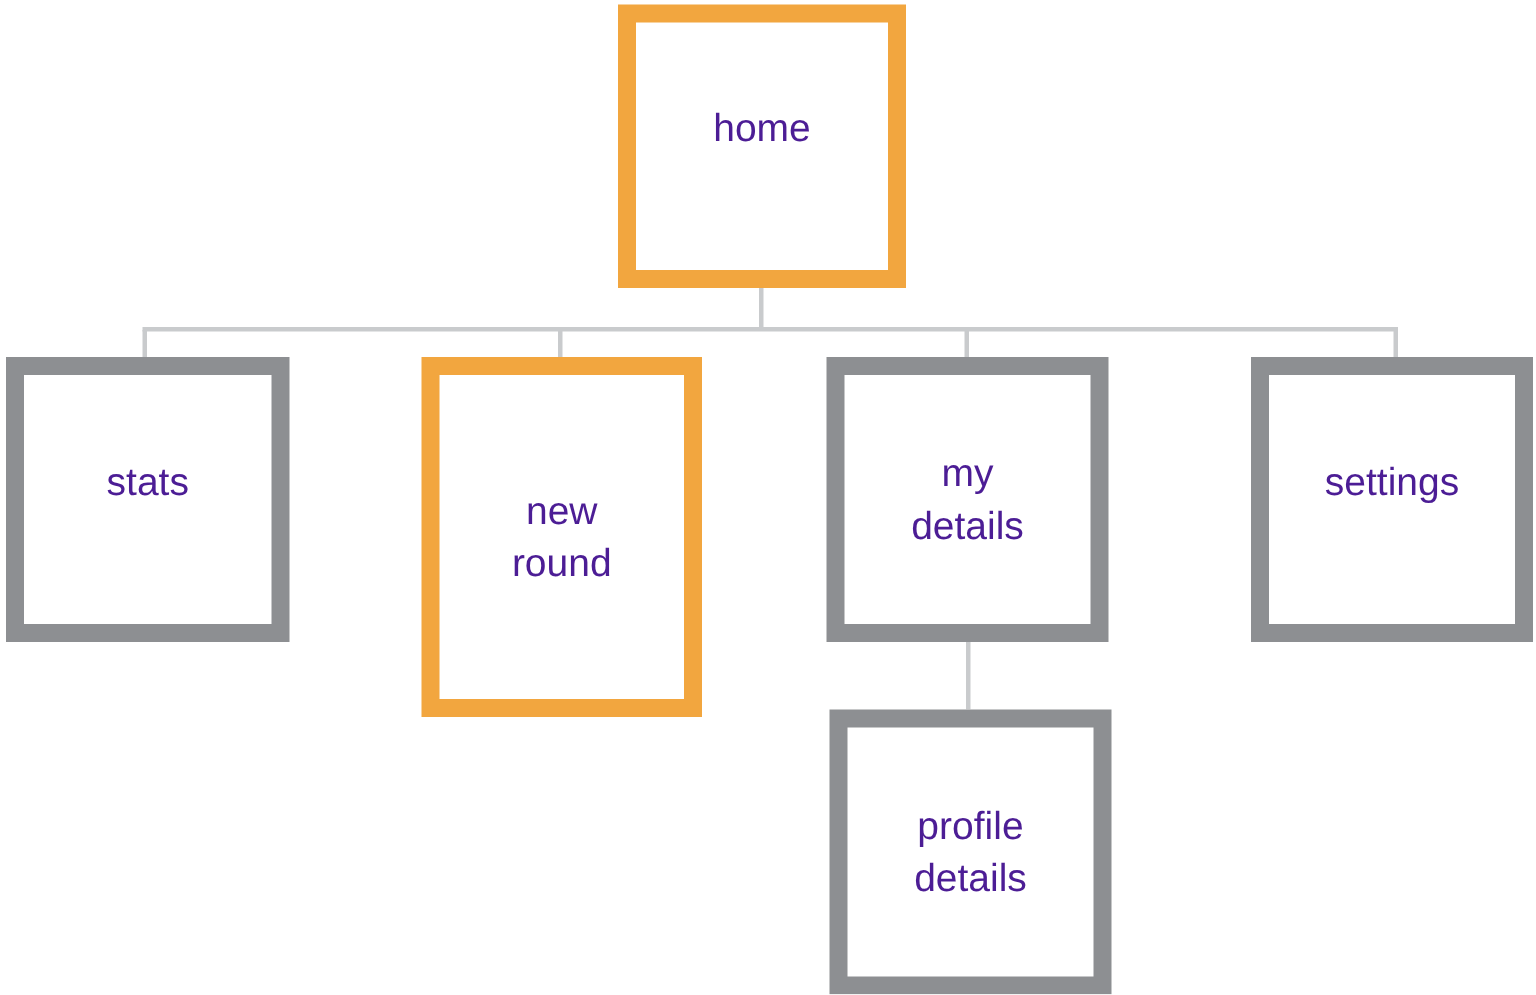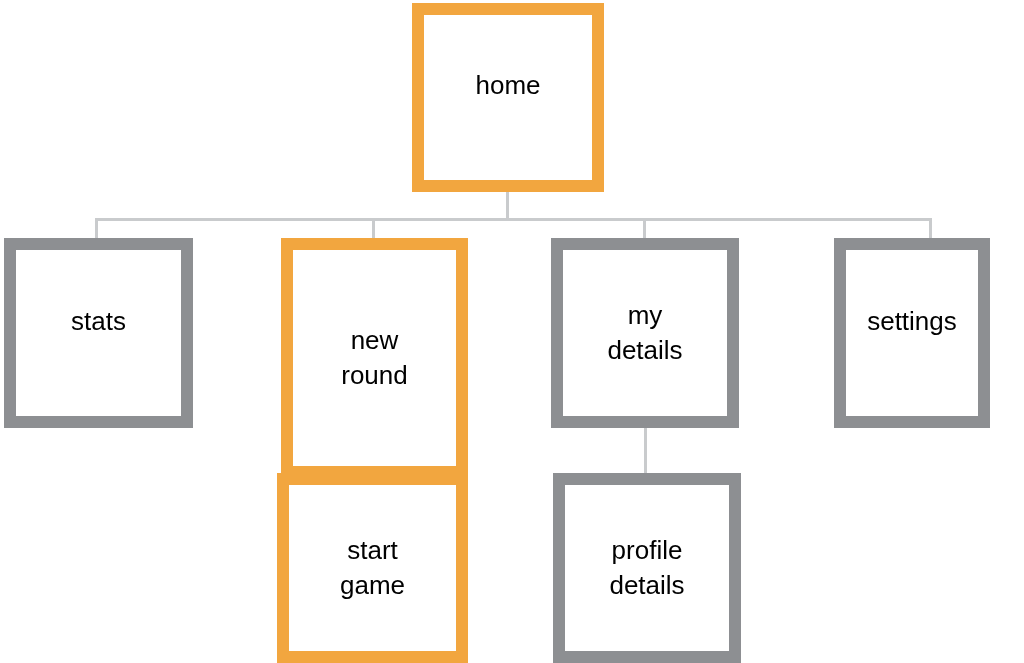--- a/index.html
+++ b/index.html
@@ -22,35 +22,35 @@
     display: flex;
     align-items: center;
     justify-content: center;
     text-align: center;
   }
   .node.orange { border: 12px solid #F2A63F; }
   .node.gray   { border: 12px solid #8D8F92; }
   .node-label {
     font-size: 26px;
     line-height: 35px;
-    color: #000000;
+    color: #4c1d95;
     white-space: pre-line;
   }
   .offset-up .node-label { padding-bottom: 24px; }
   .connector {
     position: absolute;
     background: #C9CBCD;
   }
 
   
   #node-home            { left: 412px; top: 3px;   width: 192px; height: 189px; }
   #node-stats           { left: 4px;   top: 238px; width: 189px; height: 190px; }
   #node-new-round       { left: 281px; top: 238px; width: 187px; height: 240px; }
   #node-my-profile      { left: 551px; top: 238px; width: 188px; height: 190px; }
-  #node-settings        { left: 834px; top: 238px; width: 156px; height: 190px; }
+  #node-settings        { left: 834px; top: 238px; width: 188px; height: 190px; }
   #node-start-game      { left: 277px; top: 473px; width: 191px; height: 190px; }
   #node-profile-details { left: 553px; top: 473px; width: 188px; height: 190px; }
 
   
   #conn-home-riser        { left: 506px; top: 191px; width: 3px;   height: 29px; }
   #conn-horizontal-bus    { left: 95px;  top: 218px; width: 837px; height: 3px;  }
   #conn-stub-stats        { left: 95px;  top: 220px; width: 3px;   height: 18px; }
   #conn-stub-new-round    { left: 372px; top: 220px; width: 3px;   height: 18px; }
   #conn-stub-my-profile   { left: 643px; top: 220px; width: 3px;   height: 18px; }
   #conn-stub-settings     { left: 929px; top: 220px; width: 3px;   height: 18px; }
@@ -86,23 +86,19 @@
 
   <div class="node gray" id="node-my-profile">
     <span class="node-label">my
 details</span>
   </div>
 
   <div class="node gray offset-up" id="node-settings">
     <span class="node-label">settings</span>
   </div>
 
-  <div class="node orange" id="node-start-game">
-    <span class="node-label">start
-game</span>
-  </div>
 
   <div class="node gray" id="node-profile-details">
     <span class="node-label">profile
 details</span>
   </div>
 
 </div>
 
 </body></html>

